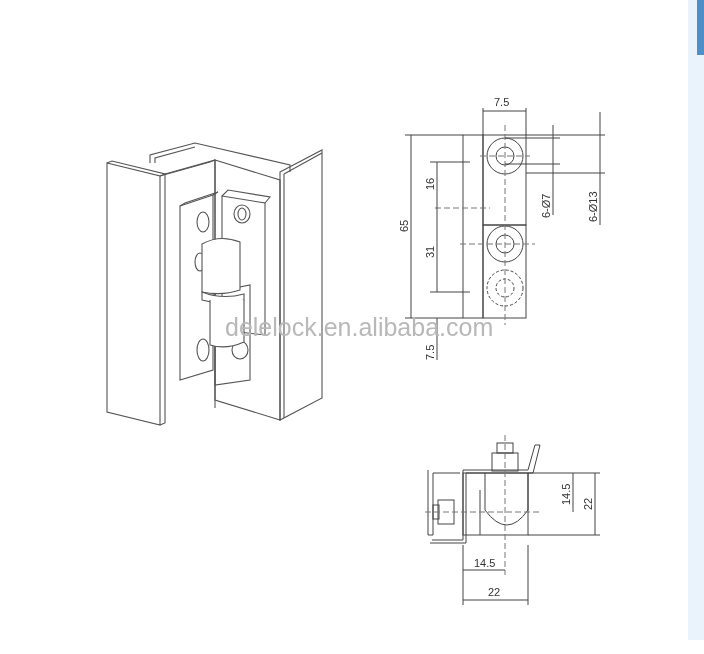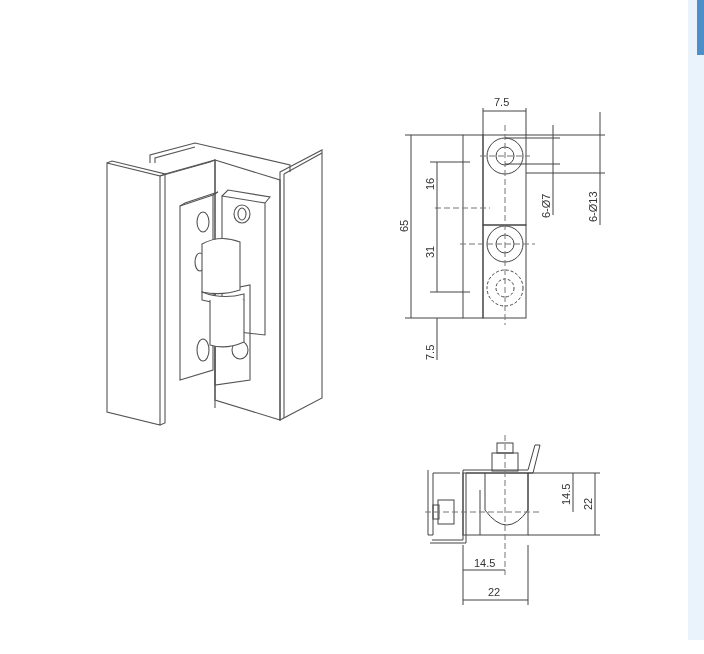--- a/index.html
+++ b/index.html
@@ -120,15 +120,16 @@
     <line x1="463" y1="545" x2="463" y2="605"></line>
       <line x1="528" y1="545" x2="528" y2="605"></line>
     <line x1="463" y1="570" x2="505" y2="570"></line>
       <line x1="463" y1="600" x2="528" y2="600"></line>
     <text x="570" y="505" font-size="11" stroke="none" transform="rotate(-90 570 505)">14.5</text>
     <text x="592" y="510" font-size="11" stroke="none" transform="rotate(-90 592 510)">22</text>
     <text x="474" y="567" font-size="11" stroke="none">14.5</text>
     <text x="488" y="596" font-size="11" stroke="none">22</text>
   </svg>
 
+  <div class="watermark">delelock.en.alibaba.com</div>
   <div class="side-strip"></div>
   <div class="side-accent"></div>
 </div>
 
 </body></html>

